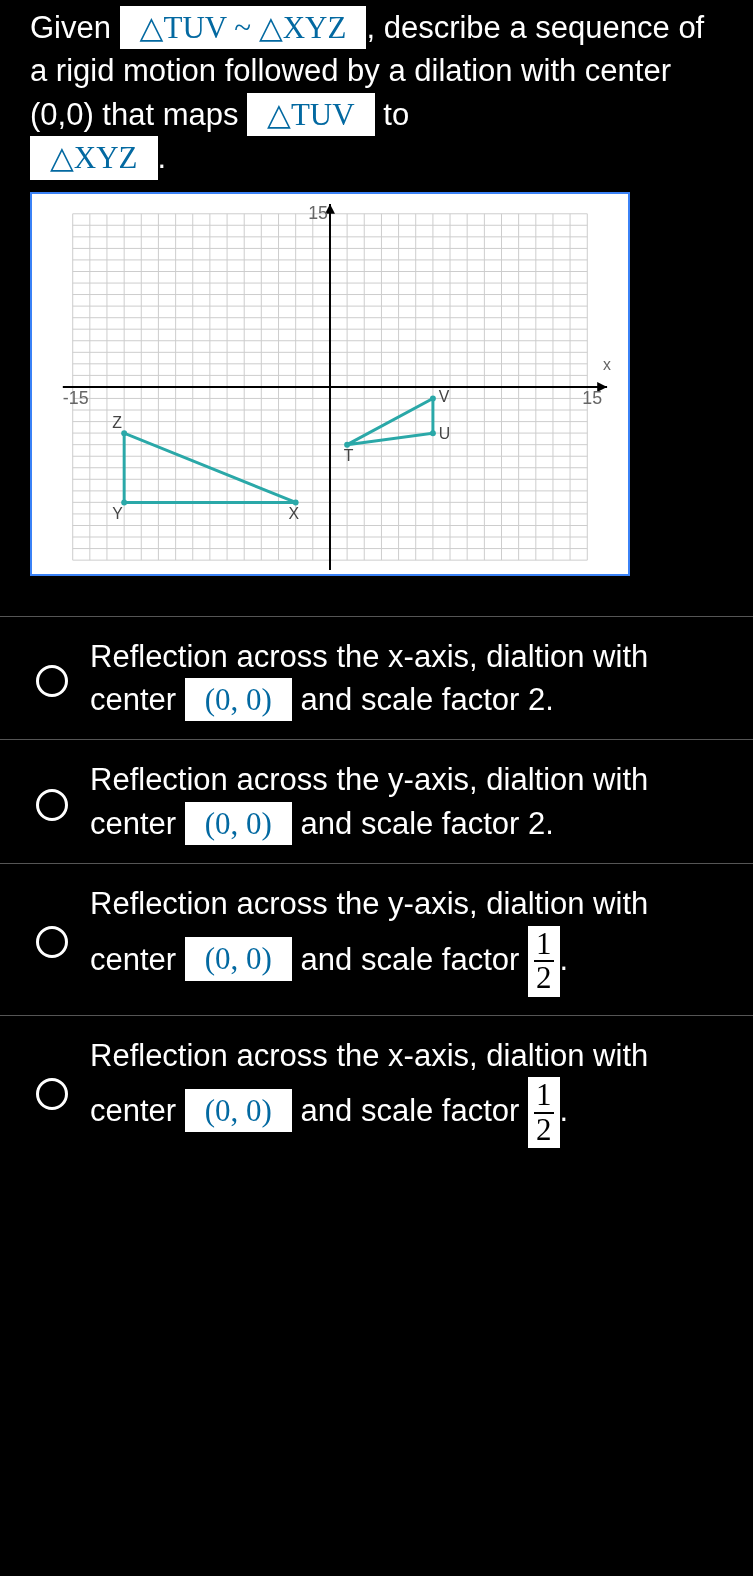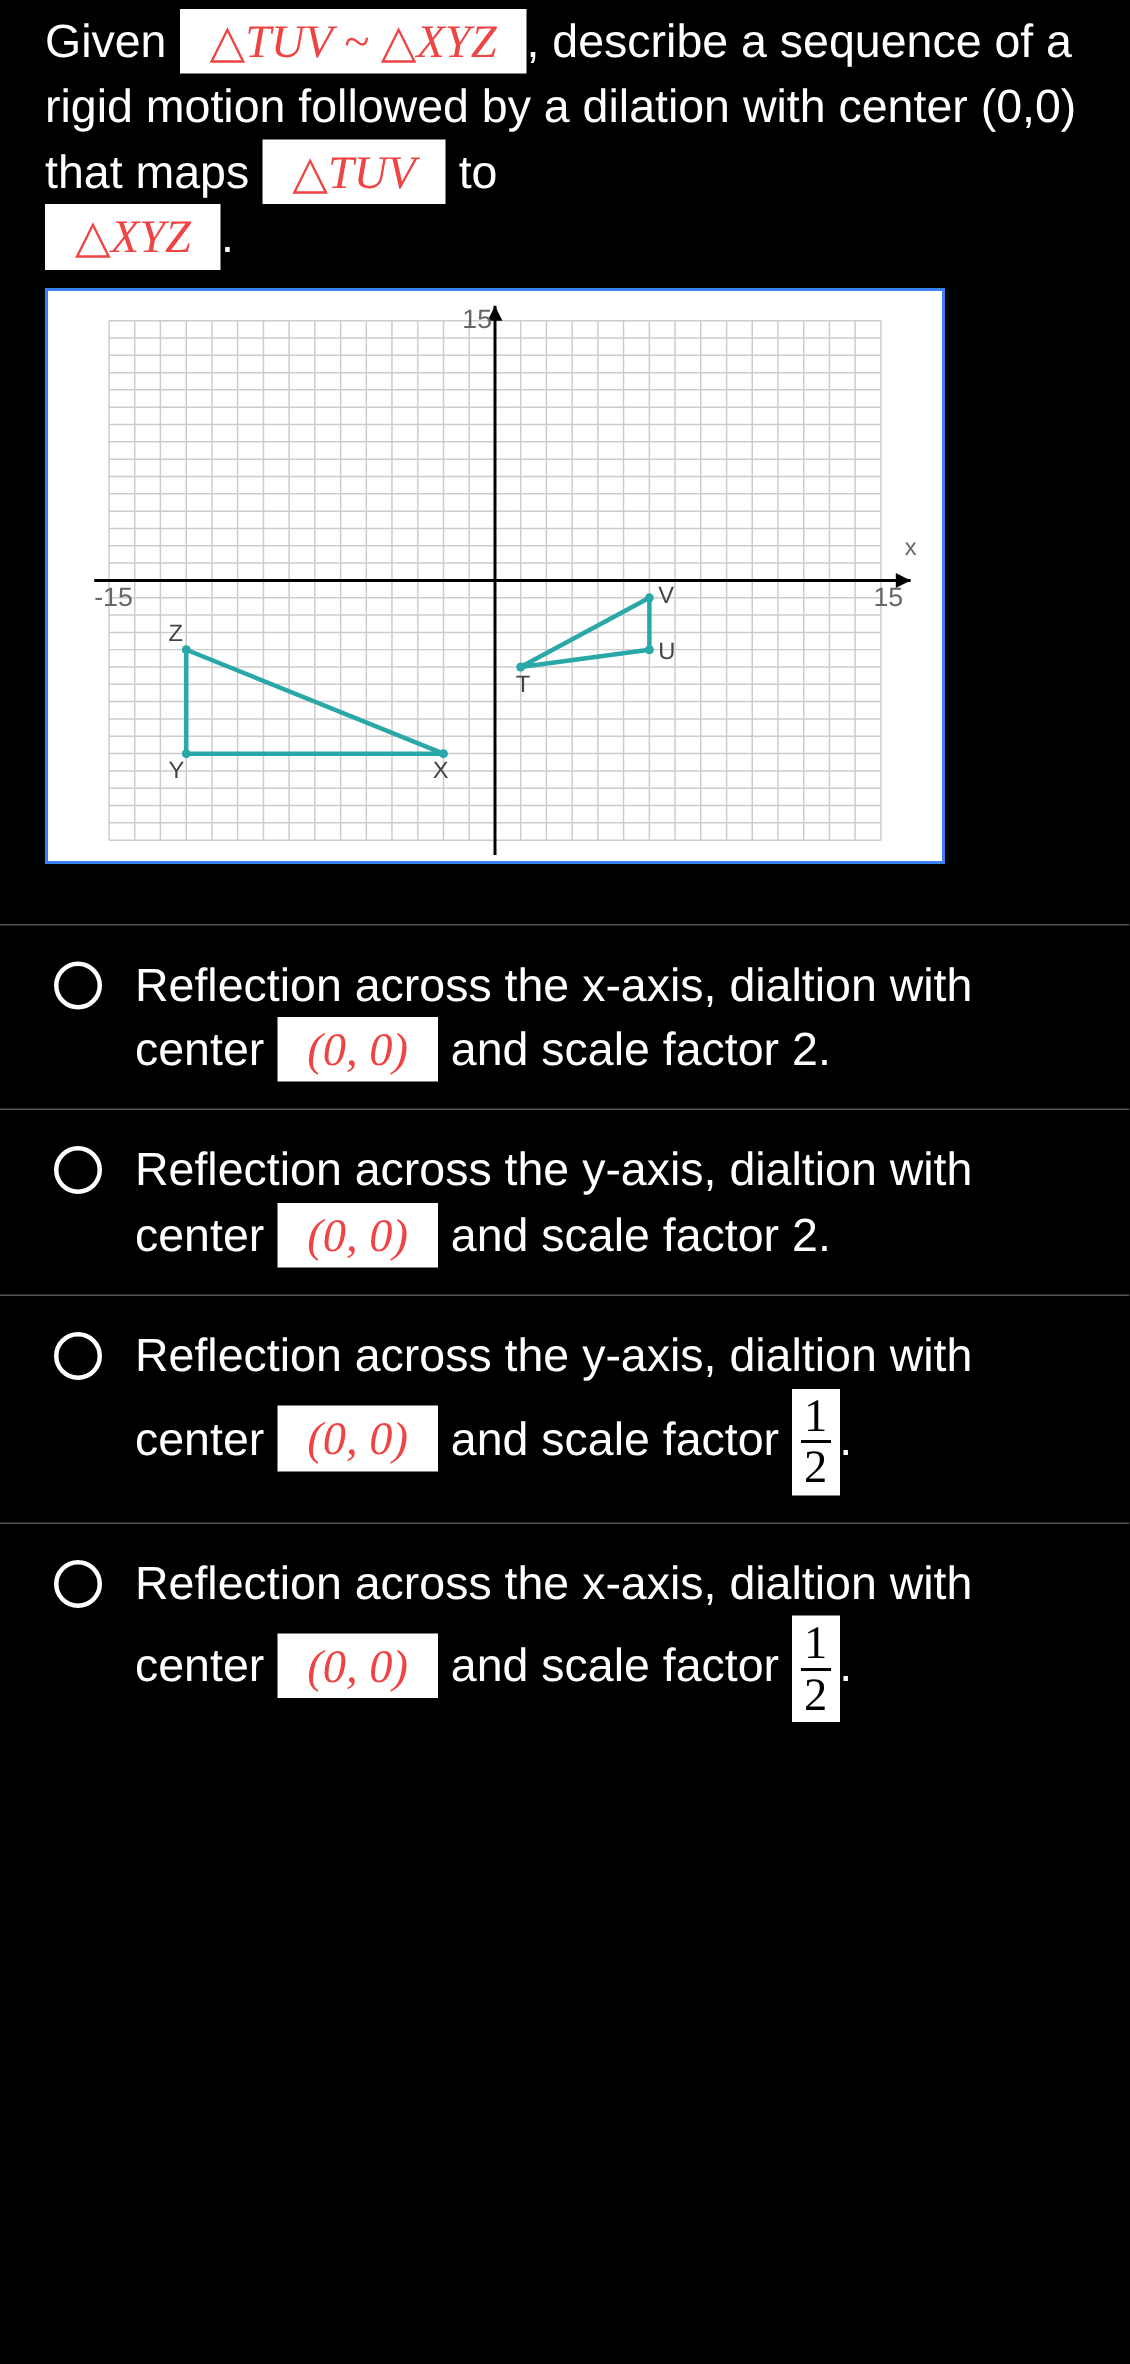--- a/index.html
+++ b/index.html
@@ -12,42 +12,41 @@
     overflow: hidden;
     padding: 0;
   }
   .question {
     padding: 6px 30px 0 30px;
     font-size: 31px;
     line-height: 1.4;
   }
   .math-box {
     background: #fff;
-    color: #ef4444;
+    color: #0369a1;
     display: inline-block;
     padding: 0 20px;
-    font-style: italic;
     font-family: "Times New Roman", serif;
   }
   .triangle-sym::before { content: "\25B3"; font-style: normal; }
   .graph-wrap {
     margin: 12px 0 0 30px;
     width: 600px;
     height: 384px;
     border: 2px solid #3b82f6;
     background: #fff;
   }
   .graph-svg { width: 100%; height: 100%; display: block; }
   .options {
     margin-top: 40px;
     border-top: 1px solid #555;
   }
   .option {
     display: flex;
-    align-items: flex-start;
+    align-items: center;
     padding: 18px 30px 18px 36px;
     border-bottom: 1px solid #555;
     font-size: 31px;
     line-height: 1.4;
   }
   .radio {
     flex: 0 0 auto;
     width: 32px;
     height: 32px;
     border: 3px solid #fff;

